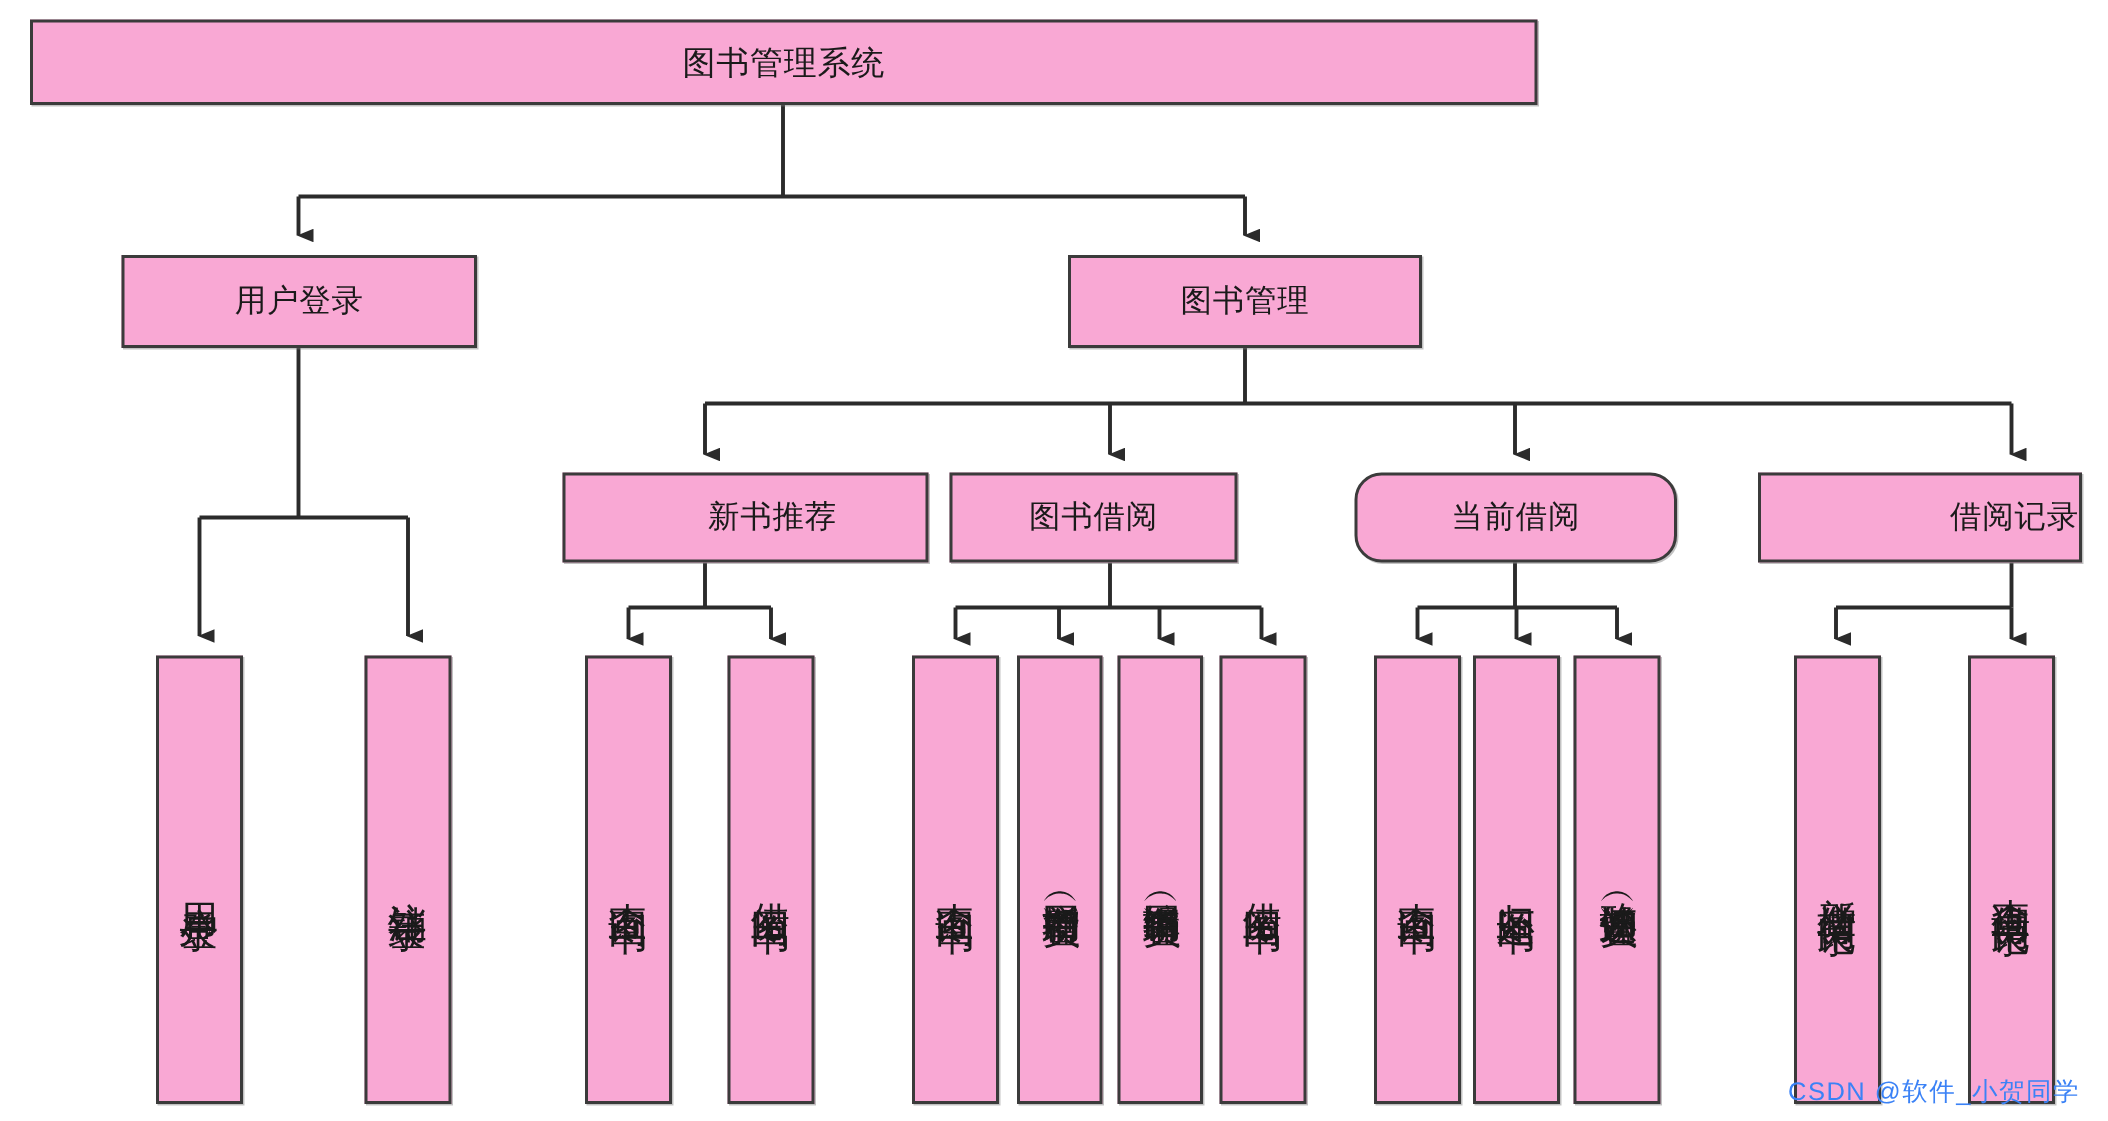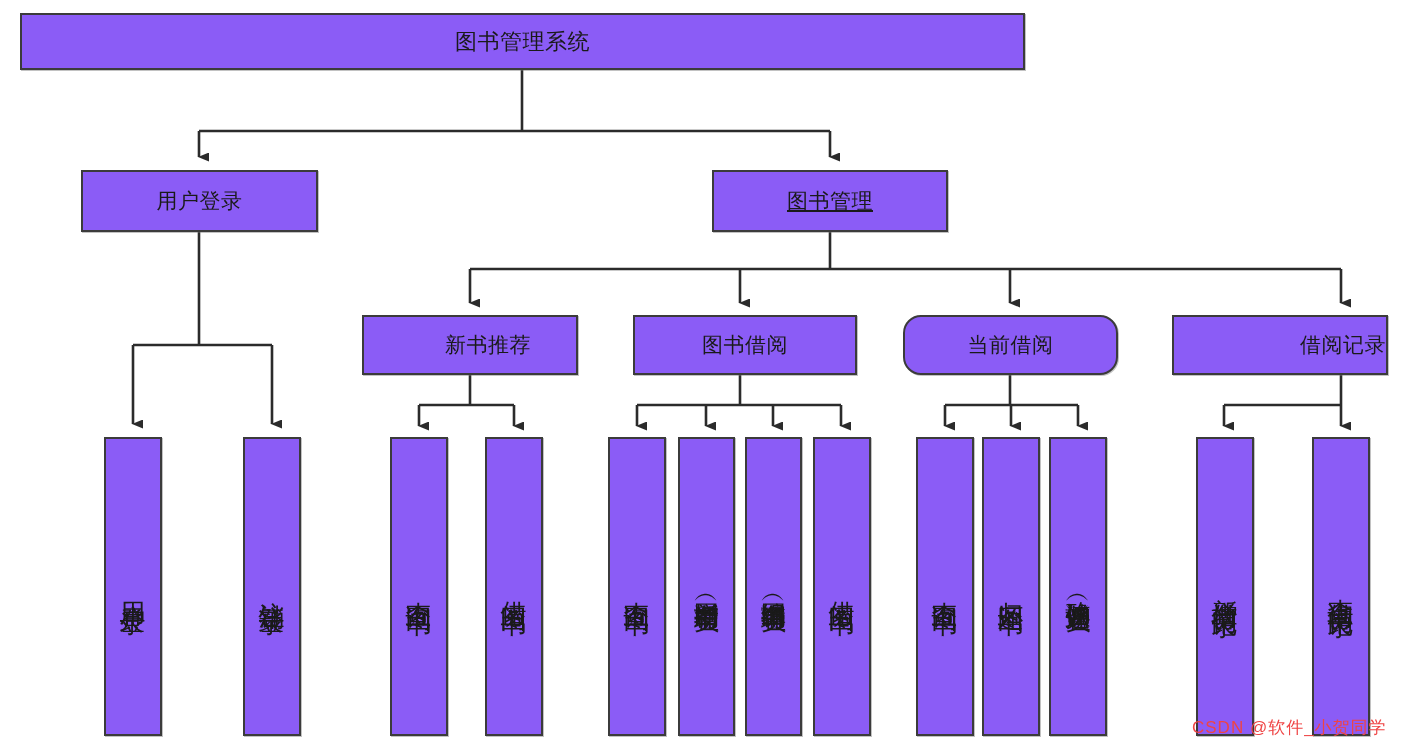--- a/index.html
+++ b/index.html
@@ -6,21 +6,21 @@
   body{
     width:1405px;height:747px;overflow:hidden;
     font-family:"Liberation Sans","DejaVu Sans",sans-serif;
     color:#1a1a1a;
   }
   #stage{position:relative;width:1405px;height:747px;background:#fff;}
   svg#wires{position:absolute;left:0;top:0;width:1405px;height:747px;}
   .node{
     position:absolute;
     box-sizing:border-box;
-    background:#8b5cf6;
+    background:#f9a8d4;
     border:2.5px solid #3b3b3b;
     display:flex;align-items:center;justify-content:center;
     box-shadow:1px 1px 0 rgba(120,120,120,0.45);
   }
   .node .label{
     display:block;
     text-align:center;
     line-height:1.18;
     letter-spacing:0.5px;
     white-space:nowrap;
@@ -33,21 +33,21 @@
     text-orientation:upright;
     font-size:26px;
     line-height:1.0;
     letter-spacing:3px;
     white-space:normal;
   }
   .node.v.tight .label{font-size:25px;letter-spacing:1px;}
   .watermark{
     position:absolute;
     font-size:17px;
-    color:#ef4444;
+    color:#3b82f6;
     letter-spacing:1px;
     white-space:nowrap;
     pointer-events:none;
   }
 </style>
 </head>
 <body>
 
 <div id="stage">
 
@@ -101,28 +101,28 @@
     </g>
   </svg>
 
   <div class="node h root" style="left:20px;top:13px;width:1005px;height:57px;">
     <span class="label">图书管理系统</span>
   </div>
 
   <div class="node h" style="left:81px;top:170px;width:237px;height:62px;">
     <span class="label">用户登录</span>
   </div>
-  <div class="node h" style="left:712px;top:170px;width:236px;height:62px;text-decoration:underline;">
+  <div class="node h" style="left:712px;top:170px;width:236px;height:62px;">
     <span class="label">图书管理</span>
   </div>
 
-  <div class="node h" style="left:362px;top:315px;width:216px;height:60px;padding-left:36px;">
+  <div class="node h" style="left:375px;top:315px;width:244px;height:60px;padding-left:36px;">
     <span class="label">新书推荐</span>
   </div>
-  <div class="node h" style="left:633px;top:315px;width:224px;height:60px;">
+  <div class="node h" style="left:633px;top:315px;width:192px;height:60px;">
     <span class="label">图书借阅</span>
   </div>
   <div class="node h" style="left:903px;top:315px;width:215px;height:60px;border-radius:18px;">
     <span class="label">当前借阅</span>
   </div>
   <div class="node h" style="left:1172px;top:315px;width:216px;height:60px;justify-content:flex-end;">
     <span class="label">借阅记录</span>
   </div>
 
   <div class="node v" style="left:104px;top:437px;width:58px;height:299px;">

